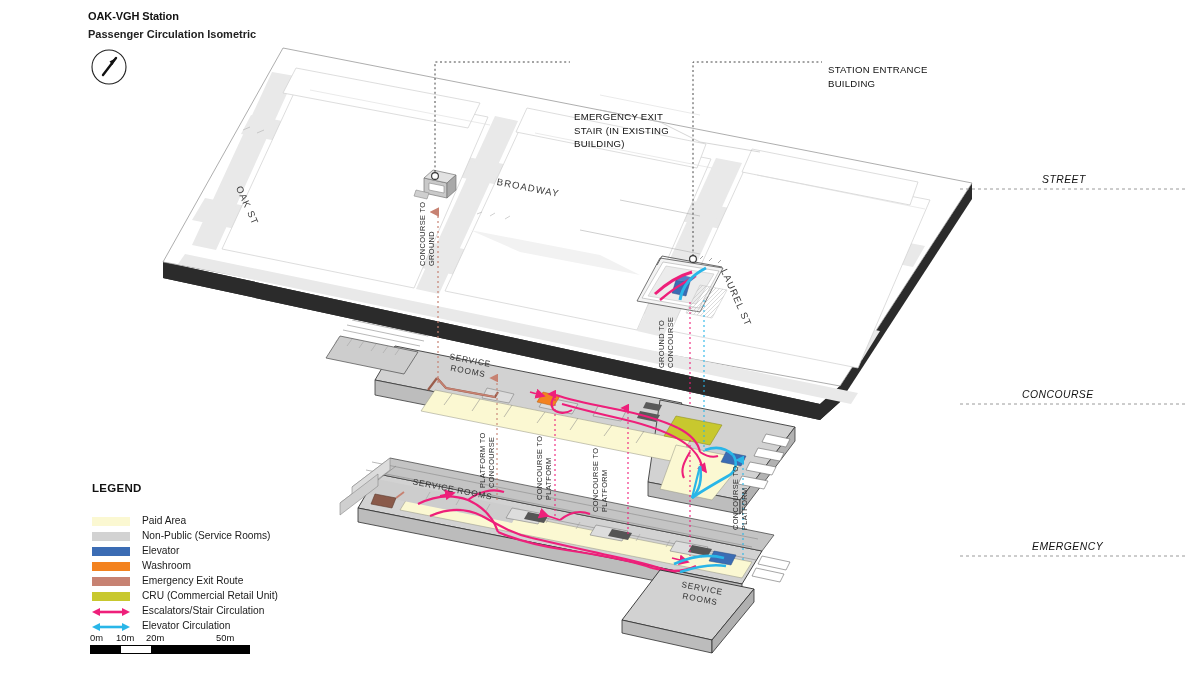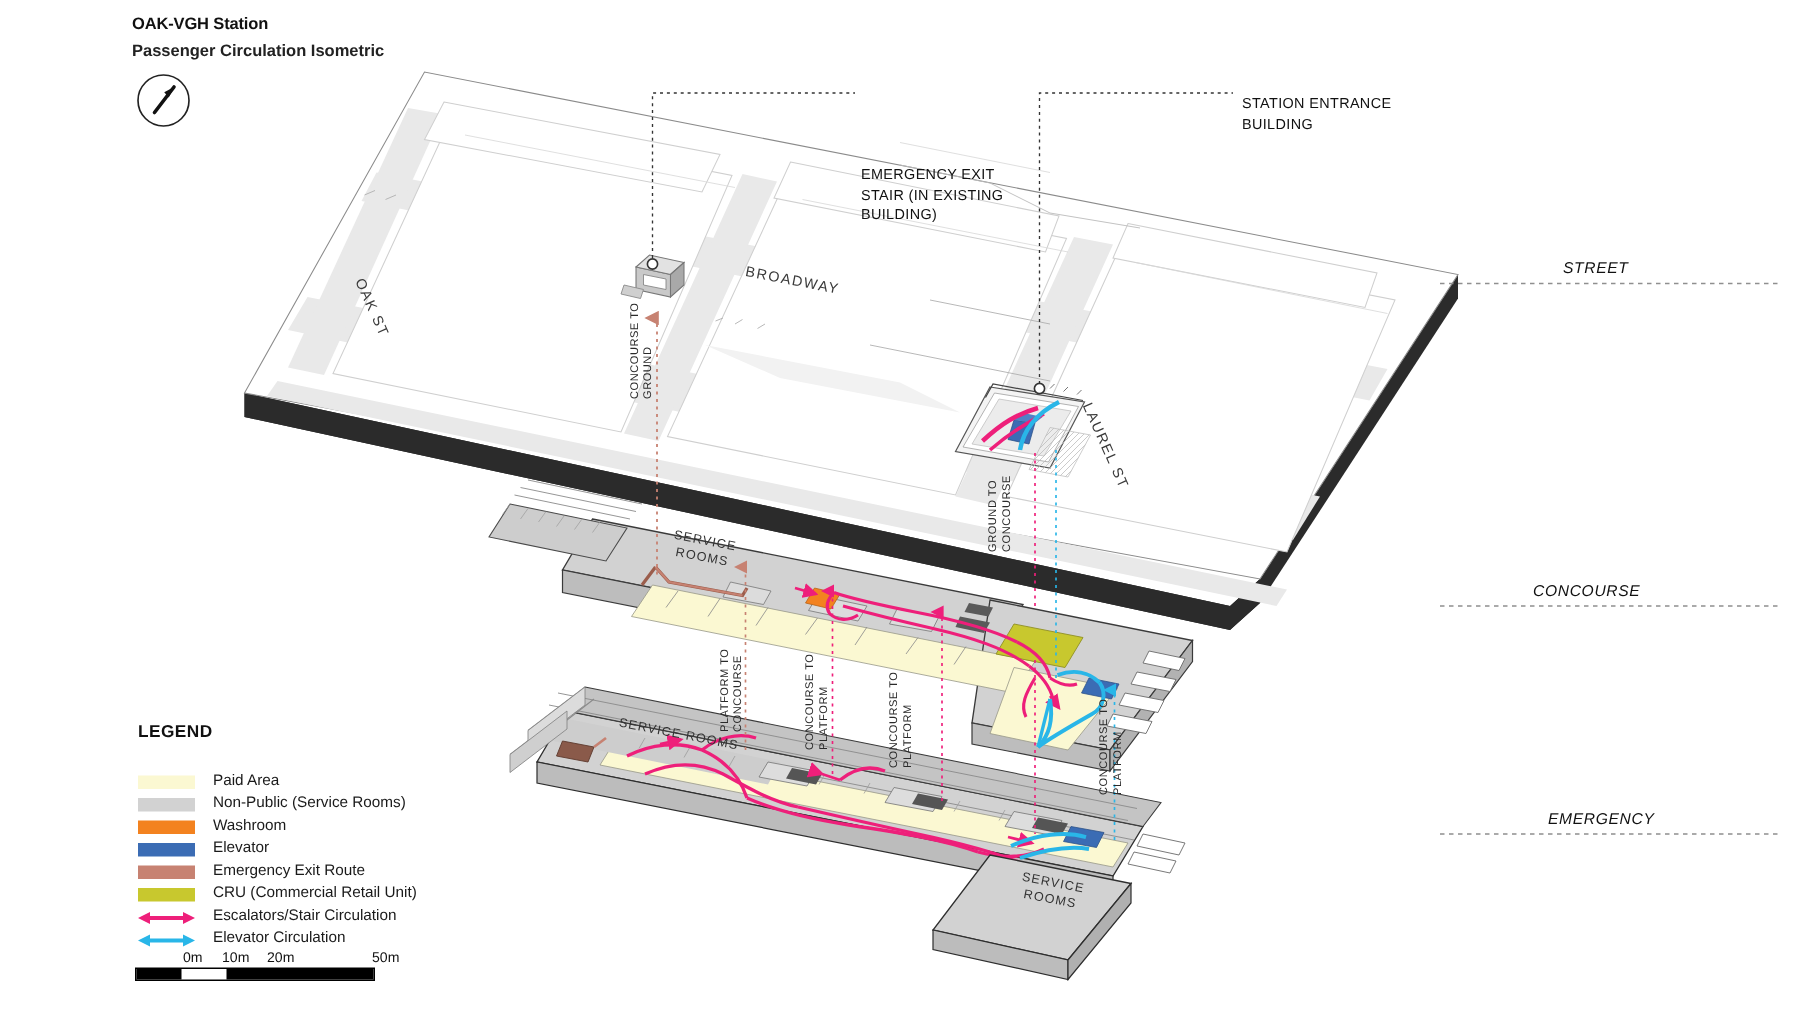--- a/index.html
+++ b/index.html
@@ -97,21 +97,20 @@
   }
   .scalebar-ticks {
     position: relative;
     height: 12px;
   }
   .scalebar-ticks span {
     position: absolute;
     font-size: 9.4px;
     color: #111;
     top: 0;
-    margin-left: 32px;
   }
   .scalebar-bar {
     position: relative;
     height: 9px;
     border: 1px solid #000;
     box-sizing: border-box;
     background: #fff;
     margin-top: 1px;
   }
   .scalebar-seg {
@@ -558,27 +557,27 @@
     <span class="swatch" style="background:#fbf8d2;"></span>
     <span class="legend-label">Paid Area</span>
   </div>
 
   <div class="legend-row">
     <span class="swatch" style="background:#d2d2d2;"></span>
     <span class="legend-label">Non-Public (Service Rooms)</span>
   </div>
 
   <div class="legend-row">
+    <span class="swatch" style="background:#3b6cb4;"></span>
+    <span class="legend-label">Elevator</span>
+  </div>
+
+  <div class="legend-row">
     <span class="swatch" style="background:#f3821f;"></span>
     <span class="legend-label">Washroom</span>
-  </div>
-
-  <div class="legend-row">
-    <span class="swatch" style="background:#3b6cb4;"></span>
-    <span class="legend-label">Elevator</span>
   </div>
 
   <div class="legend-row">
     <span class="swatch" style="background:#c78272;"></span>
     <span class="legend-label">Emergency Exit Route</span>
   </div>
 
   <div class="legend-row">
     <span class="swatch" style="background:#c8c82e;"></span>
     <span class="legend-label">CRU (Commercial Retail Unit)</span>

